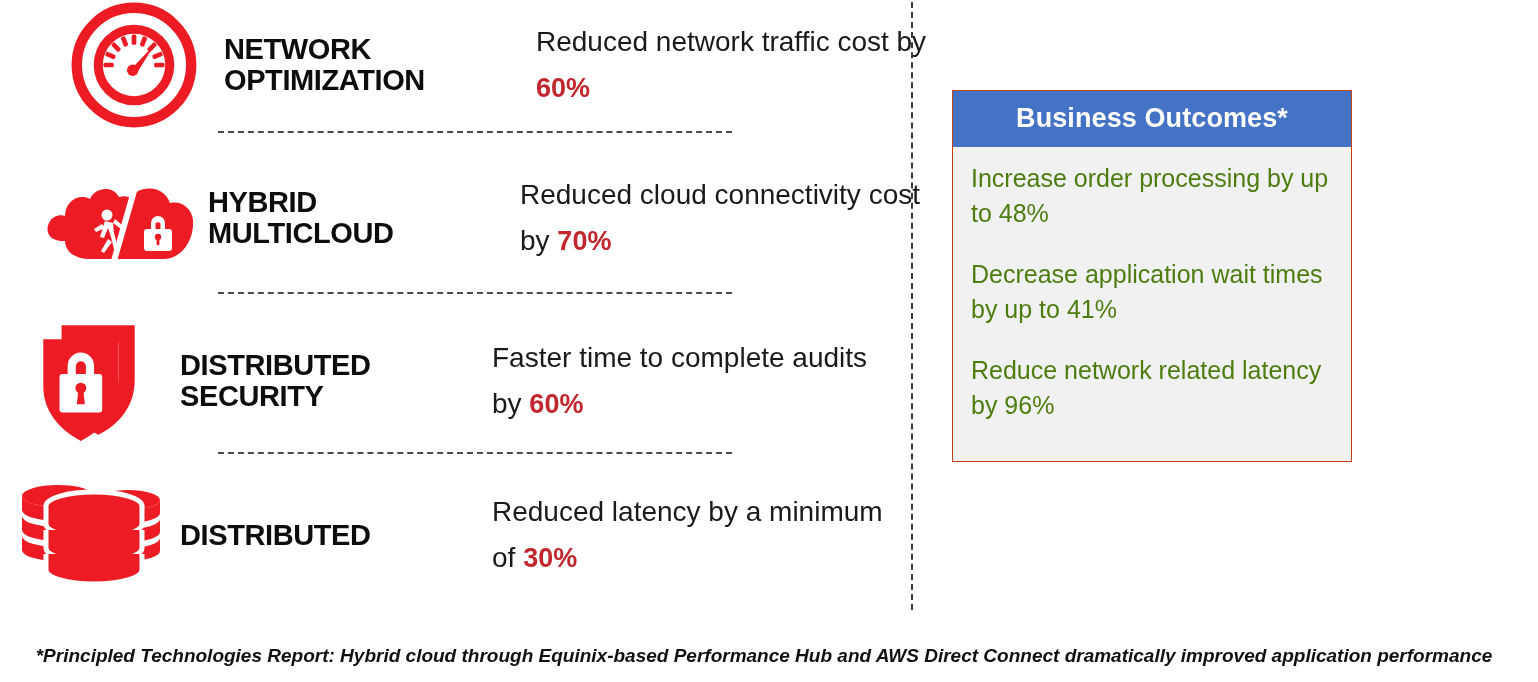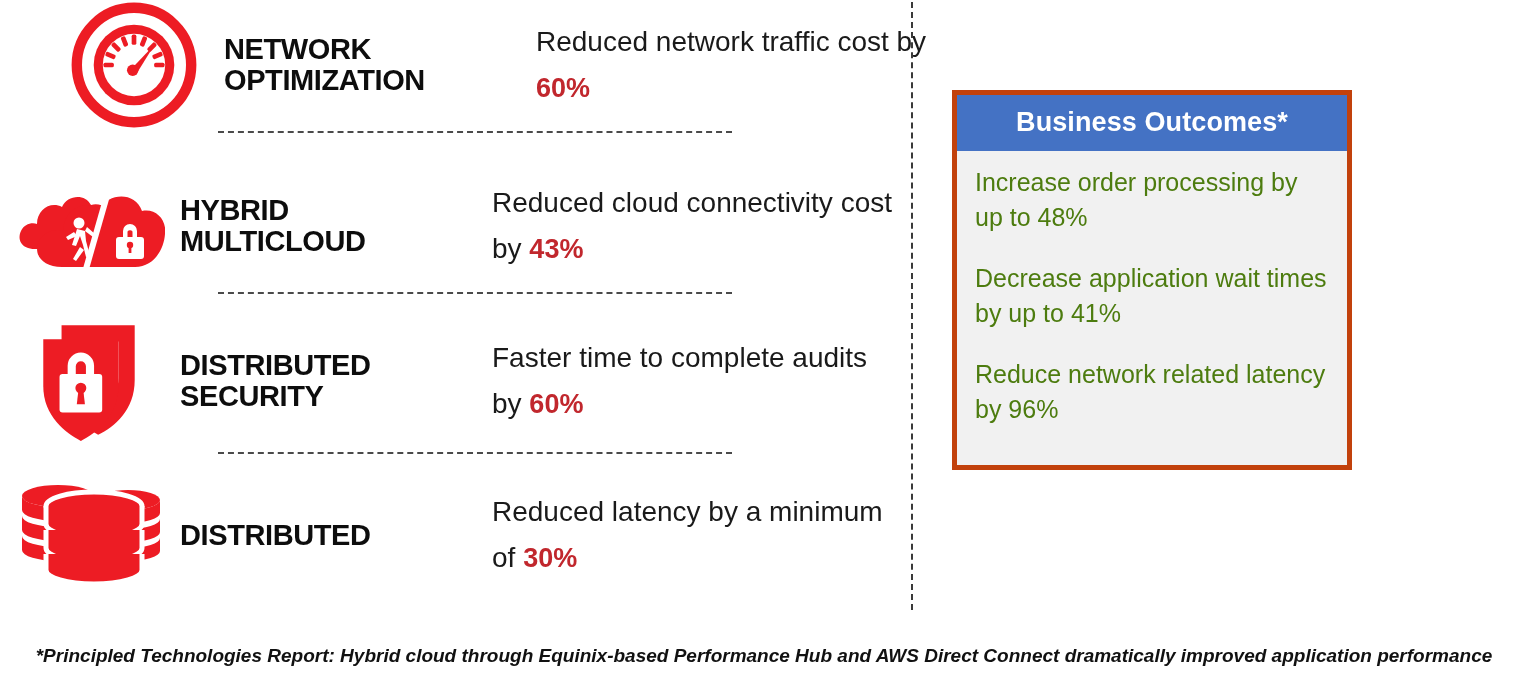--- a/index.html
+++ b/index.html
@@ -26,21 +26,21 @@
   }
 
   .benefit-row {
     position: absolute;
     left: 0;
     width: 900px;
     display: flex;
     align-items: center;
   }
   .benefit-row.r0 { top: 6px;   height: 118px; padding-left: 44px; }
-  .benefit-row.r1 { top: 164px; height: 124px; }
+  .benefit-row.r1 { top: 156px; height: 124px; padding-left: 28px; }
   .benefit-row.r2 { top: 318px; height: 126px; }
   .benefit-row.r3 { top: 472px; height: 126px; }
 
   .icon-cell {
     width: 180px;
     min-width: 180px;
     height: 100%;
     display: flex;
     align-items: center;
     justify-content: center;
@@ -94,21 +94,21 @@
     border-left: 2px dashed #3a3a3a;
   }
 
   
   #outcomes-panel {
     position: absolute;
     left: 952px;
     top: 90px;
     width: 400px;
     background: #f1f1f1;
-    border: 5px solid #c2410c;
+    border: 1px solid #c2410c;
     box-sizing: border-box;
   }
   #outcomes-header {
     background: #4472C4;
     color: #ffffff;
     font-size: 27px;
     font-weight: 700;
     text-align: center;
     padding: 12px 0 13px 0;
     letter-spacing: 0.1px;
@@ -199,21 +199,21 @@
         </g>
         <circle cx="115" cy="74" r="3.2" fill="#ED1C24"></circle>
         <rect x="113.6" y="75" width="2.8" height="7" fill="#ED1C24"></rect>
       </svg>
     </div>
     <div class="title-cell">
       <span class="tline">HYBRID</span>
       <span class="tline">MULTICLOUD</span>
     </div>
     <div class="stat-cell">
-      <span>Reduced cloud connectivity cost by </span><span class="pct">43%</span>
+      <span>Reduced cloud connectivity cost by </span><span class="pct">70%</span>
     </div>
   </div>
 
   <div class="row-divider d1"></div>
 
   <div class="benefit-row r2">
     <div class="icon-cell">
       <svg width="128" height="128" viewBox="0 0 120 126" aria-hidden="true">
         <g fill="#ED1C24">
           <path d="M32 8 L104 8 L104 62 C104 92 84 108 68 116 C62 112 58 110 54 106 C72 96 88 82 88 60 L88 24 L32 24 Z"></path>

